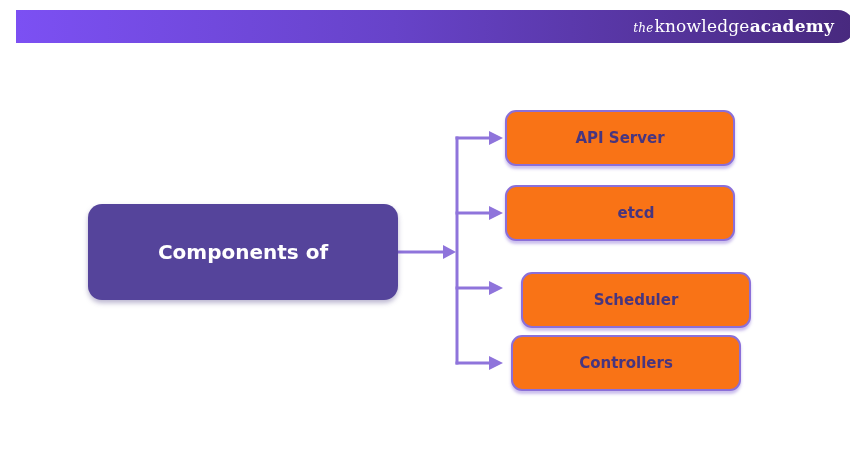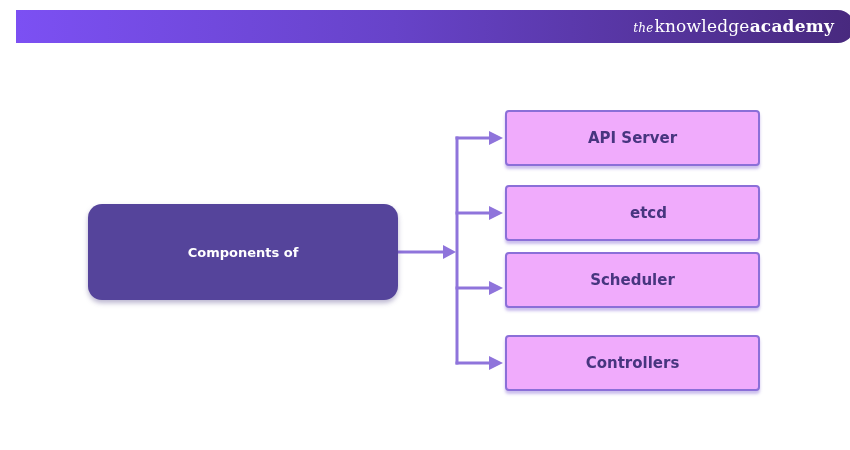--- a/index.html
+++ b/index.html
@@ -56,46 +56,46 @@
     height: 96px;
     background: #55449B;
     border-radius: 14px;
     box-shadow: 0 3px 5px rgba(60, 45, 120, 0.35);
     display: flex;
     flex-direction: column;
     align-items: center;
     justify-content: center;
     color: #ffffff;
     font-weight: 700;
-    font-size: 13px;
+    font-size: 20px;
     line-height: 29px;
     text-align: center;
   }
 
   .child-box {
     position: absolute;
     left: 505px;
-    width: 255px;
+    width: 230px;
     height: 56px;
     box-sizing: border-box;
-    background: #f0abfc;
+    background: #f97316;
     border: 2px solid #8B6FD8;
-    border-radius: 4px;
+    border-radius: 11px;
     box-shadow: 0 3px 3px rgba(139, 111, 216, 0.45);
     display: flex;
     align-items: center;
     justify-content: center;
     color: #47357F;
     font-weight: 700;
     font-size: 15px;
   }
   .child-1 { top: 110px; }
   .child-2 { top: 185px; padding-left: 32px; }
-  .child-3 { top: 252px; }
-  .child-4 { top: 335px; }
+  .child-3 { top: 272px; margin-left: 16px; }
+  .child-4 { top: 335px; margin-left: 6px; }
 
   .connector-layer {
     position: absolute;
     left: 0;
     top: 0;
     width: 850px;
     height: 450px;
     pointer-events: none;
   }
 </style>

